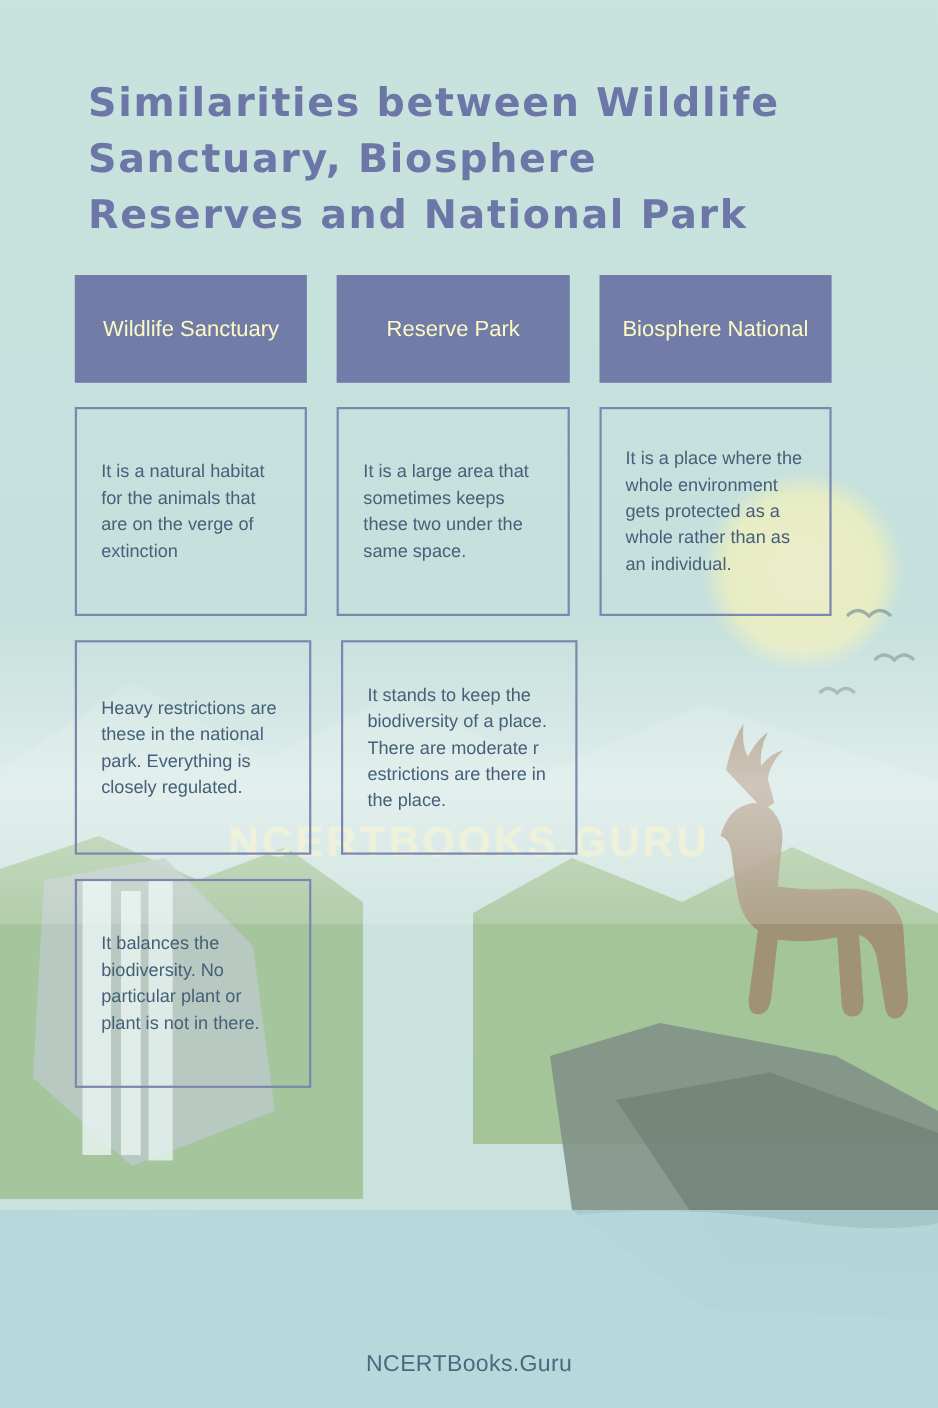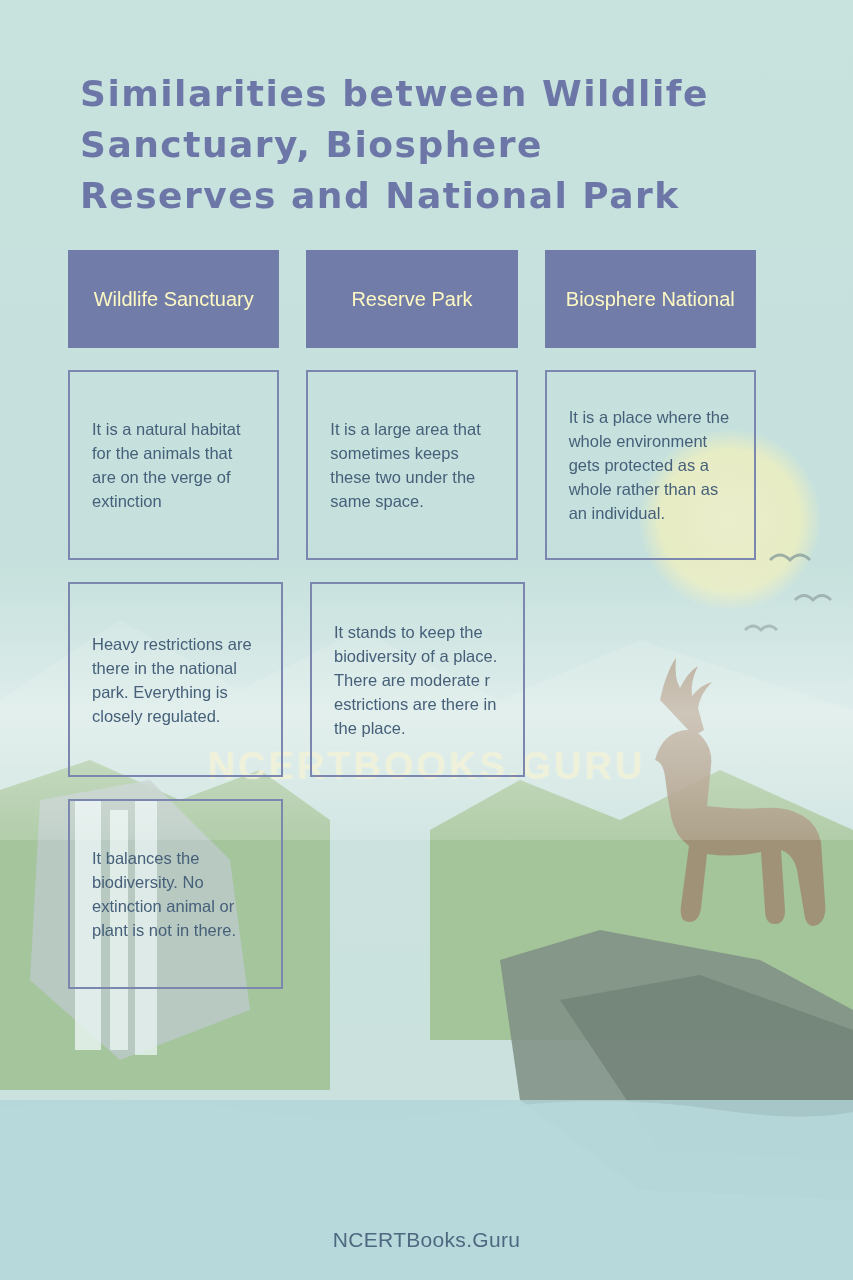--- a/index.html
+++ b/index.html
@@ -188,26 +188,26 @@
       <div class="cell head-cell">Biosphere National</div>
     </div>
 
     <div class="row row-1">
       <div class="cell body-cell">It is a natural habitat for the animals that are on the verge of extinction</div>
       <div class="cell body-cell">It is a large area that sometimes keeps these two under the same space.</div>
       <div class="cell body-cell">It is a place where the whole environment gets protected as a whole rather than as an individual.</div>
     </div>
 
     <div class="row row-2">
-      <div class="cell body-cell">Heavy restrictions are there in the national park. Everything is closely regulated.</div>
+      <div class="cell body-cell">Heavy restrictions are these in the national park. Everything is closely regulated.</div>
       <div class="cell body-cell">It stands to keep the biodiversity of a place. There are moderate r estrictions are there in the place.</div>
     </div>
 
     <div class="row row-3">
-      <div class="cell body-cell">It balances the biodiversity. No extinction animal or plant is not in there.</div>
+      <div class="cell body-cell">It balances the biodiversity. No particular plant or plant is not in there.</div>
     </div>
 
 
   </div>
 
   <div class="footer">NCERTBooks.Guru</div>
 
 </div>
 
 </body></html>

